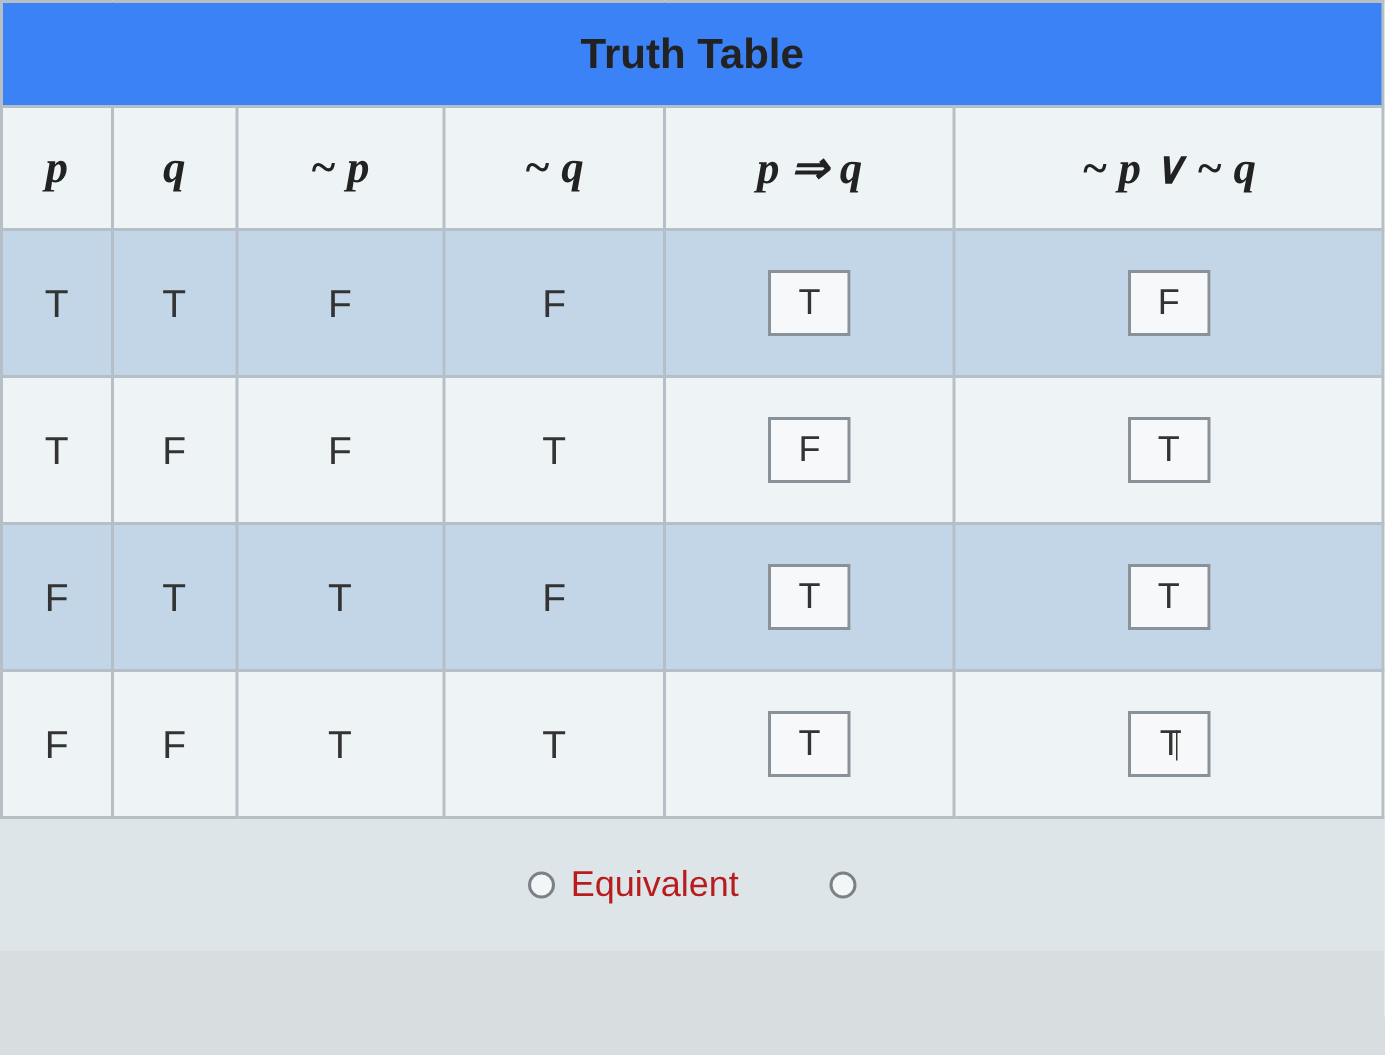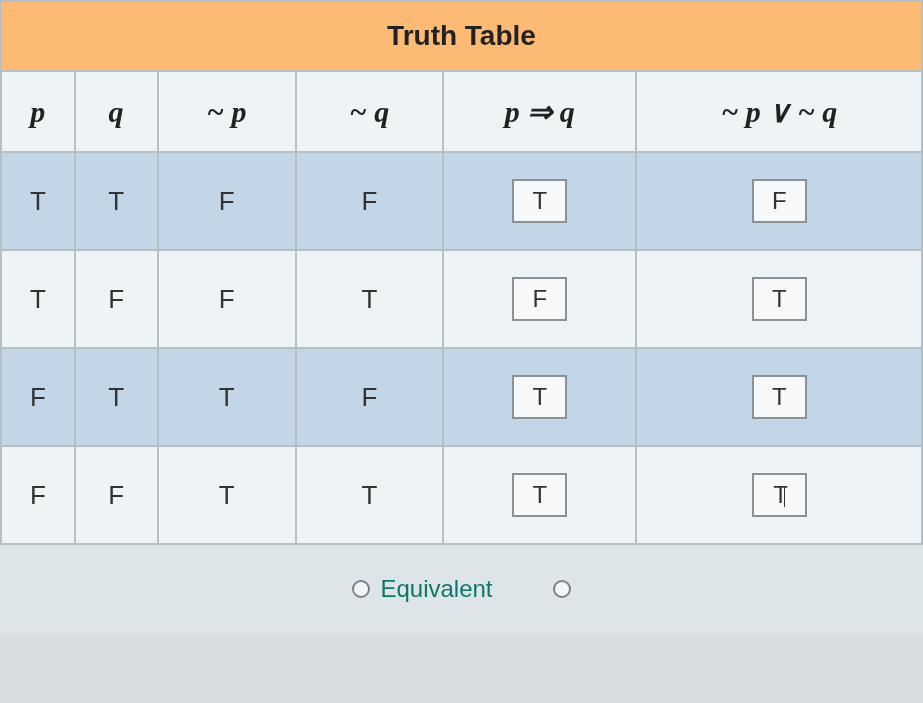--- a/index.html
+++ b/index.html
@@ -26,21 +26,21 @@
       width: 100%;
       background: #f5f9fa;
     }
     th.title-cell {
       text-align: center;
       font-weight: bold;
       font-size: 28px;
       padding: 18px 0;
       color: #222;
       border: 2px solid #b5bfc5;
-      background: #fdba74;
+      background: #3b82f6;
     }
     th.header-cell {
       font-style: italic;
       font-weight: bold;
       font-size: 30px;
       font-family: 'Times New Roman', Georgia, serif;
       padding: 22px 8px;
       color: #222;
       text-align: center;
       border: 2px solid #b5bfc5;
@@ -83,21 +83,21 @@
       background: #333;
       margin-left: -4px;
       vertical-align: middle;
     }
     .options {
       display: flex;
       justify-content: center;
       gap: 60px;
       padding: 30px 0;
       font-size: 24px;
-      color: #0f766e;
+      color: #b91c1c;
       align-items: center;
       background: #dee5e8;
     }
     .radio-opt {
       display: flex;
       align-items: center;
       gap: 10px;
       cursor: pointer;
     }
     .radio-circle {

